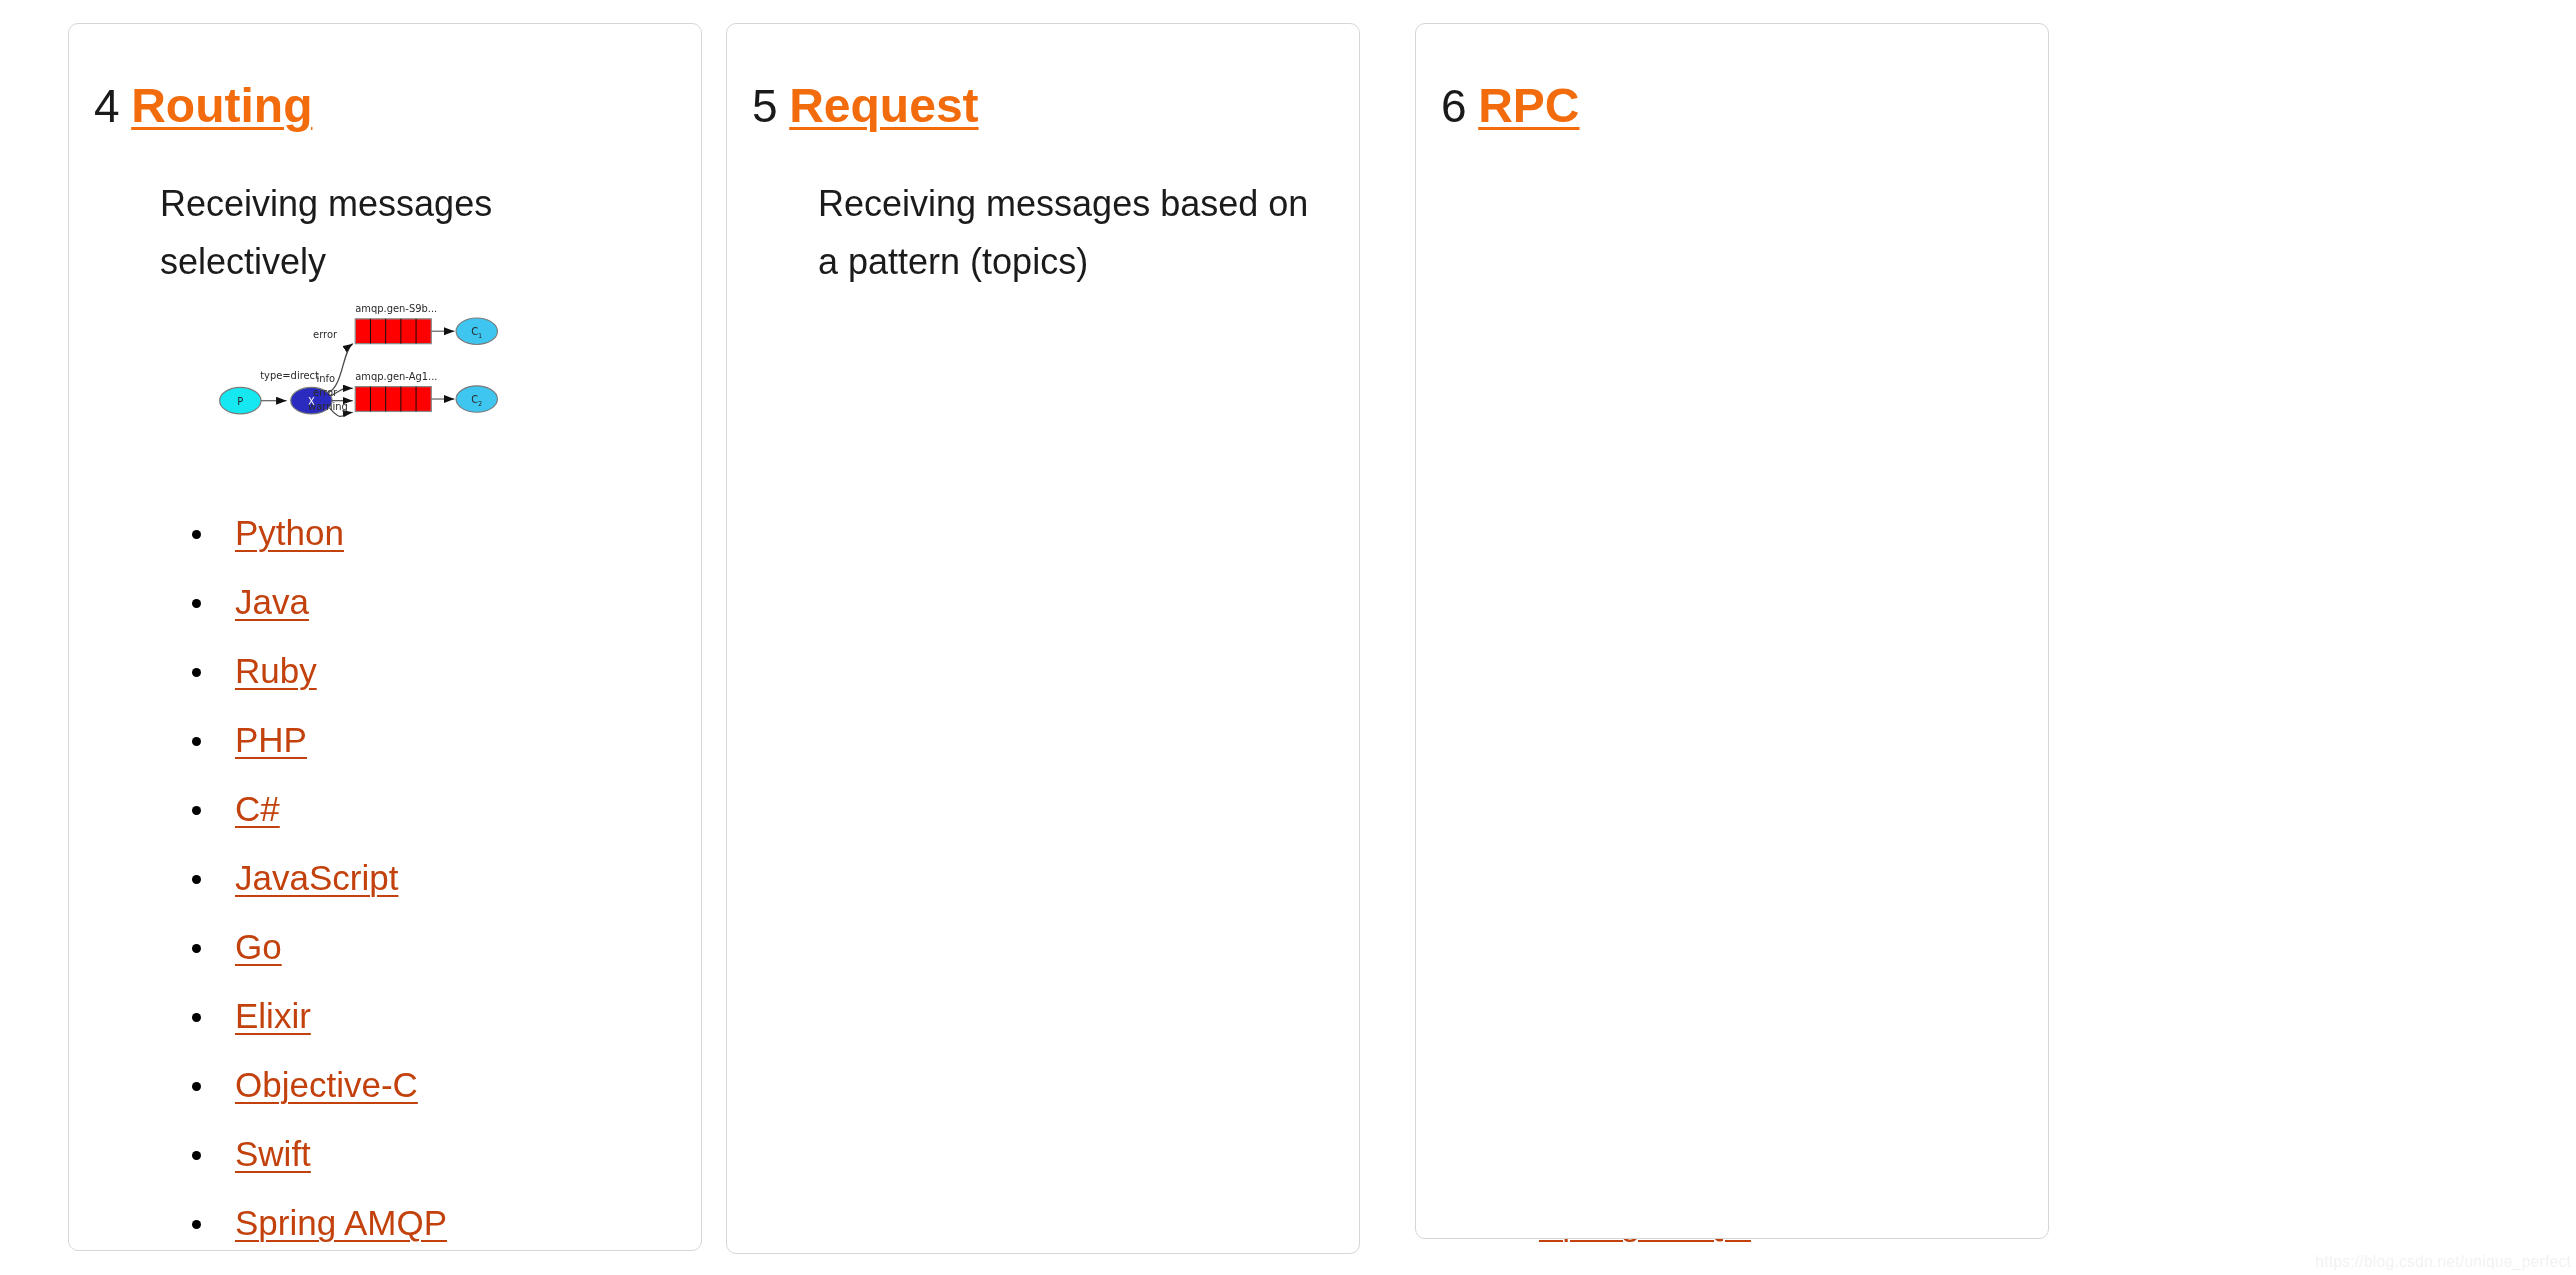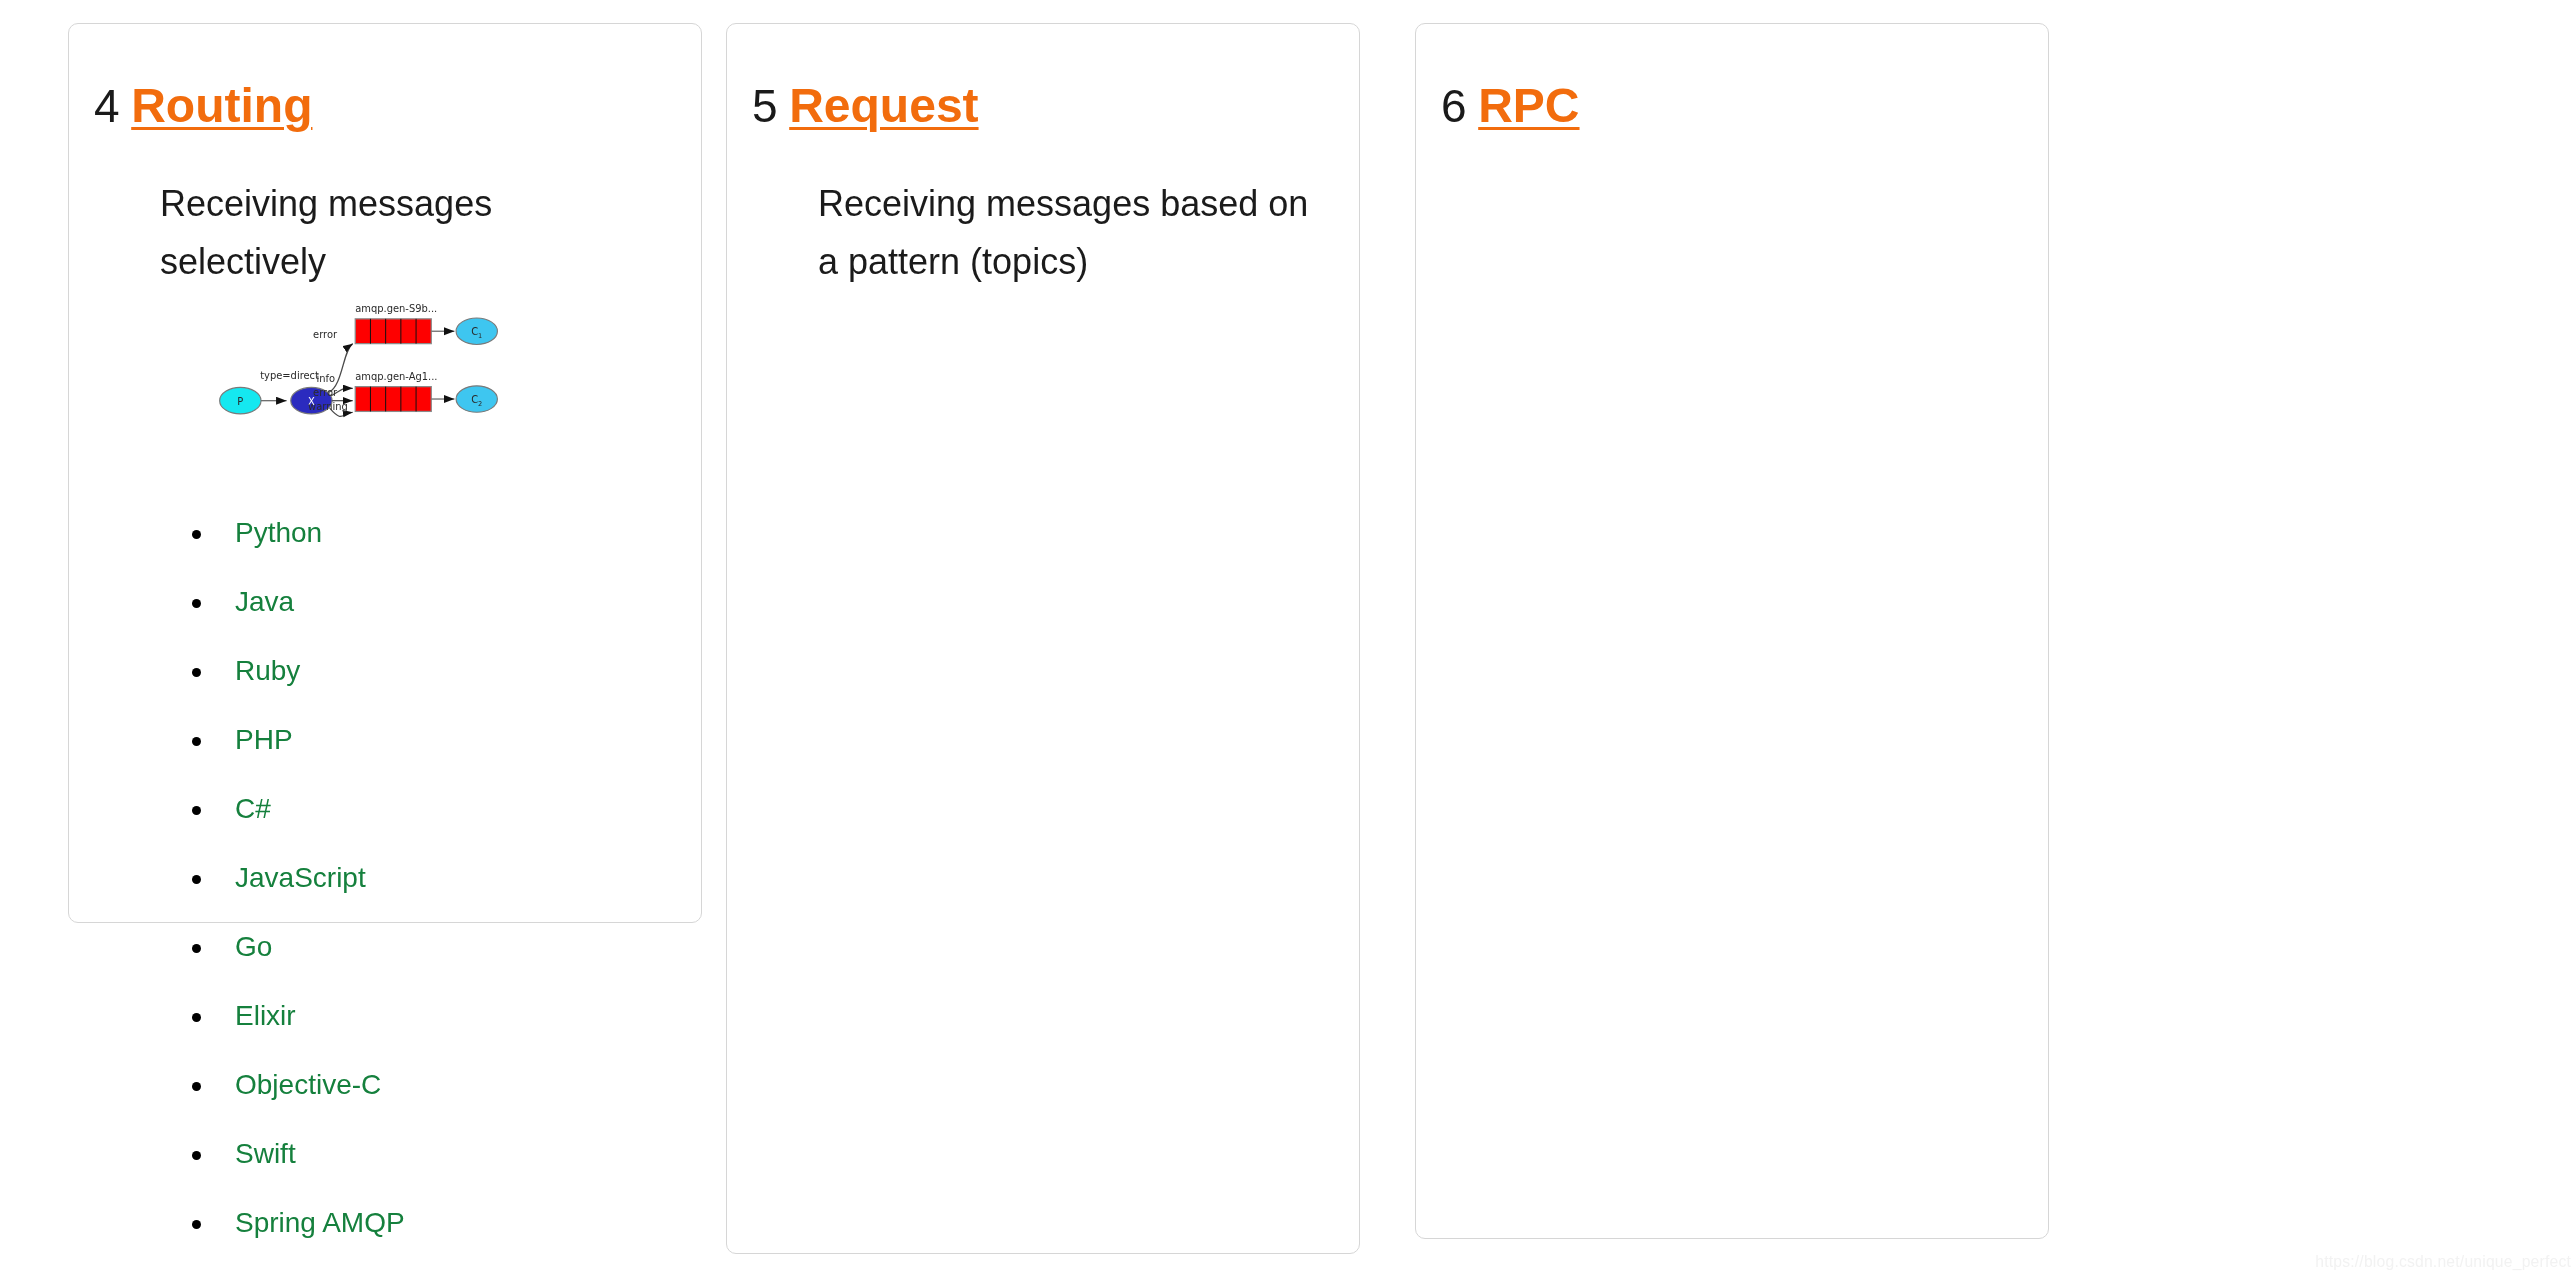--- a/index.html
+++ b/index.html
@@ -17,21 +17,21 @@
   }
 
   
   .card {
     position: absolute;
     background: #ffffff;
     border: 1.7px solid #d6d6d6;
     border-radius: 10px;
     box-sizing: border-box;
   }
-  #card-1 { left: 68px;   top: 23px;  width: 634px; height: 900px; }
+  #card-1 { left: 68px;   top: 23px;  width: 634px; height: 1228px; }
   #card-2 { left: 726px;  top: 23px;  width: 634px; height: 1231px; }
   #card-3 { left: 1383px; top: 23px;  width: 634px; height: 1216px; margin-left: 32px; }
 
   
   .card-head {
     position: absolute;
     left: 25px;
     top: 58px;
     font-size: 48px;
     line-height: 1;
@@ -102,22 +102,23 @@
     content: "";
     position: absolute;
     left: 6.6px;
     top: 31.5px;
     width: 9px;
     height: 9px;
     border-radius: 50%;
     background: #000000;
   }
   .lang-link {
-    color: #15803d;
-    font-size: 28px;
+    color: #c2410c;
+    font-size: 35px;
+    text-decoration: underline;
     text-decoration-thickness: 1.7px;
     text-underline-offset: 5px;
     cursor: pointer;
   }
 
   
   #watermark {
     position: absolute;
     right: 5px;
     bottom: 5px;

